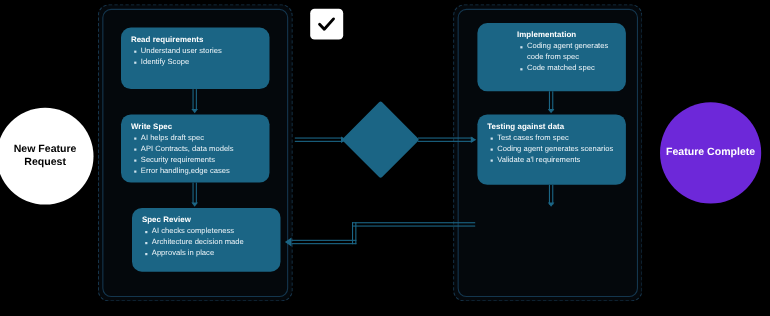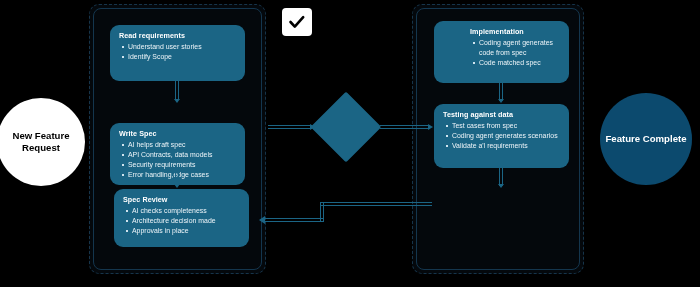--- a/index.html
+++ b/index.html
@@ -78,22 +78,22 @@
     position: absolute;
     left: 2.5px;
     top: 4px;
     width: 2px;
     height: 2px;
     background: #cfe3ee;
   }
 
   
   #card-read      { left: 110px; top: 25px;  width: 135px; height: 56px; }
-  #card-write     { left: 110px; top: 104px; width: 135px; height: 62px; margin-top: 19px; }
-  #card-review    { left: 114px; top: 189px; width: 135px; height: 58px; }
+  #card-write     { left: 110px; top: 104px; width: 135px; height: 62px; }
+  #card-review    { left: 120px; top: 189px; width: 135px; height: 58px; }
   
   #card-impl      { left: 434px; top: 21px;  width: 135px; height: 62px; padding-left: 36px; }
   #card-testing   { left: 434px; top: 104px; width: 135px; height: 64px; }
   #card-display   { left: 434px; top: 190px; width: 135px; height: 58px; }
 
   
   .terminator {
     position: absolute;
     border-radius: 50%;
     display: flex;
@@ -105,21 +105,21 @@
     line-height: 1.26;
     box-sizing: border-box;
   }
   #term-start {
     left: -3px; top: 98px; width: 88px; height: 88px;
     background: #ffffff;
     color: #000000;
   }
   #term-end {
     left: 600px; top: 93px; width: 92px; height: 92px;
-    background: #0c4a6e;
+    background: #6d28d9;
     color: #ffffff;
     text-align: right;
   }
 
   
   #decision {
     position: absolute;
     left: 321px; top: 102px;
     width: 50px; height: 50px;
     background: #1b6585;

